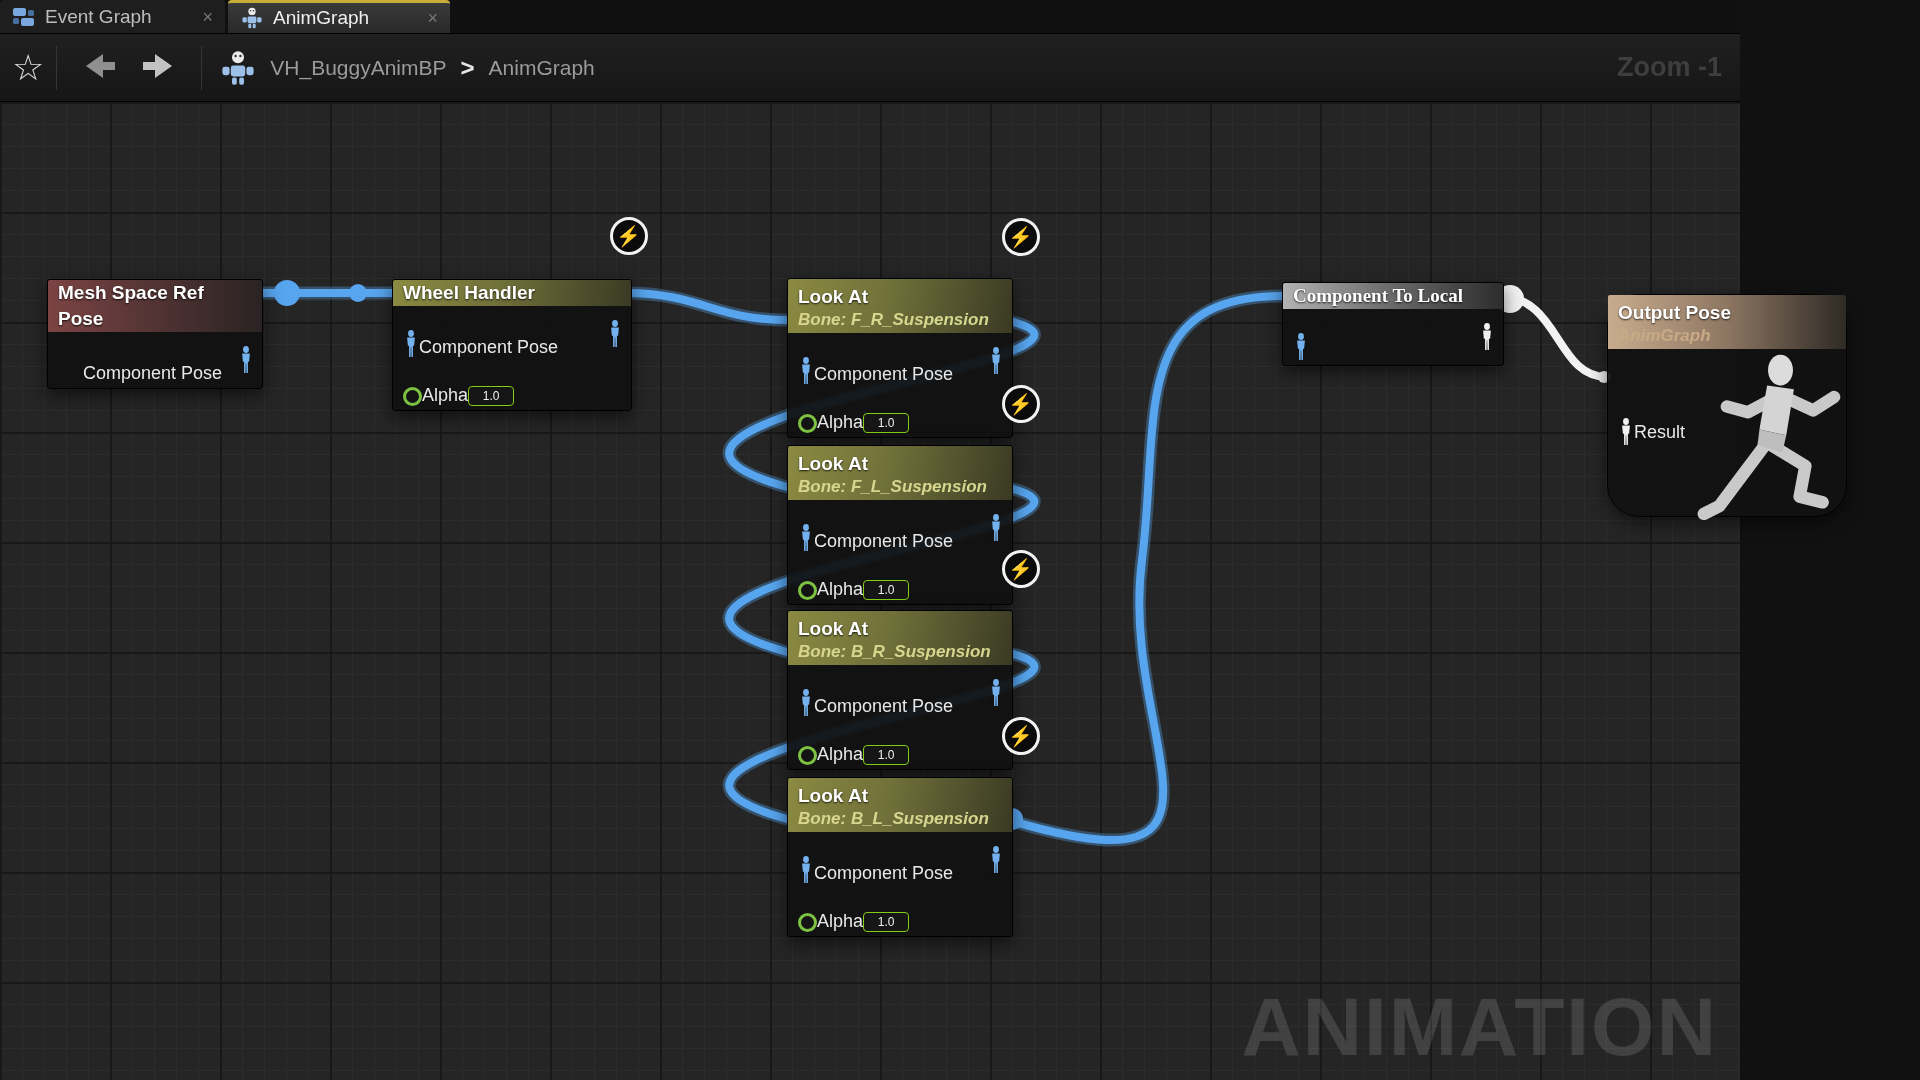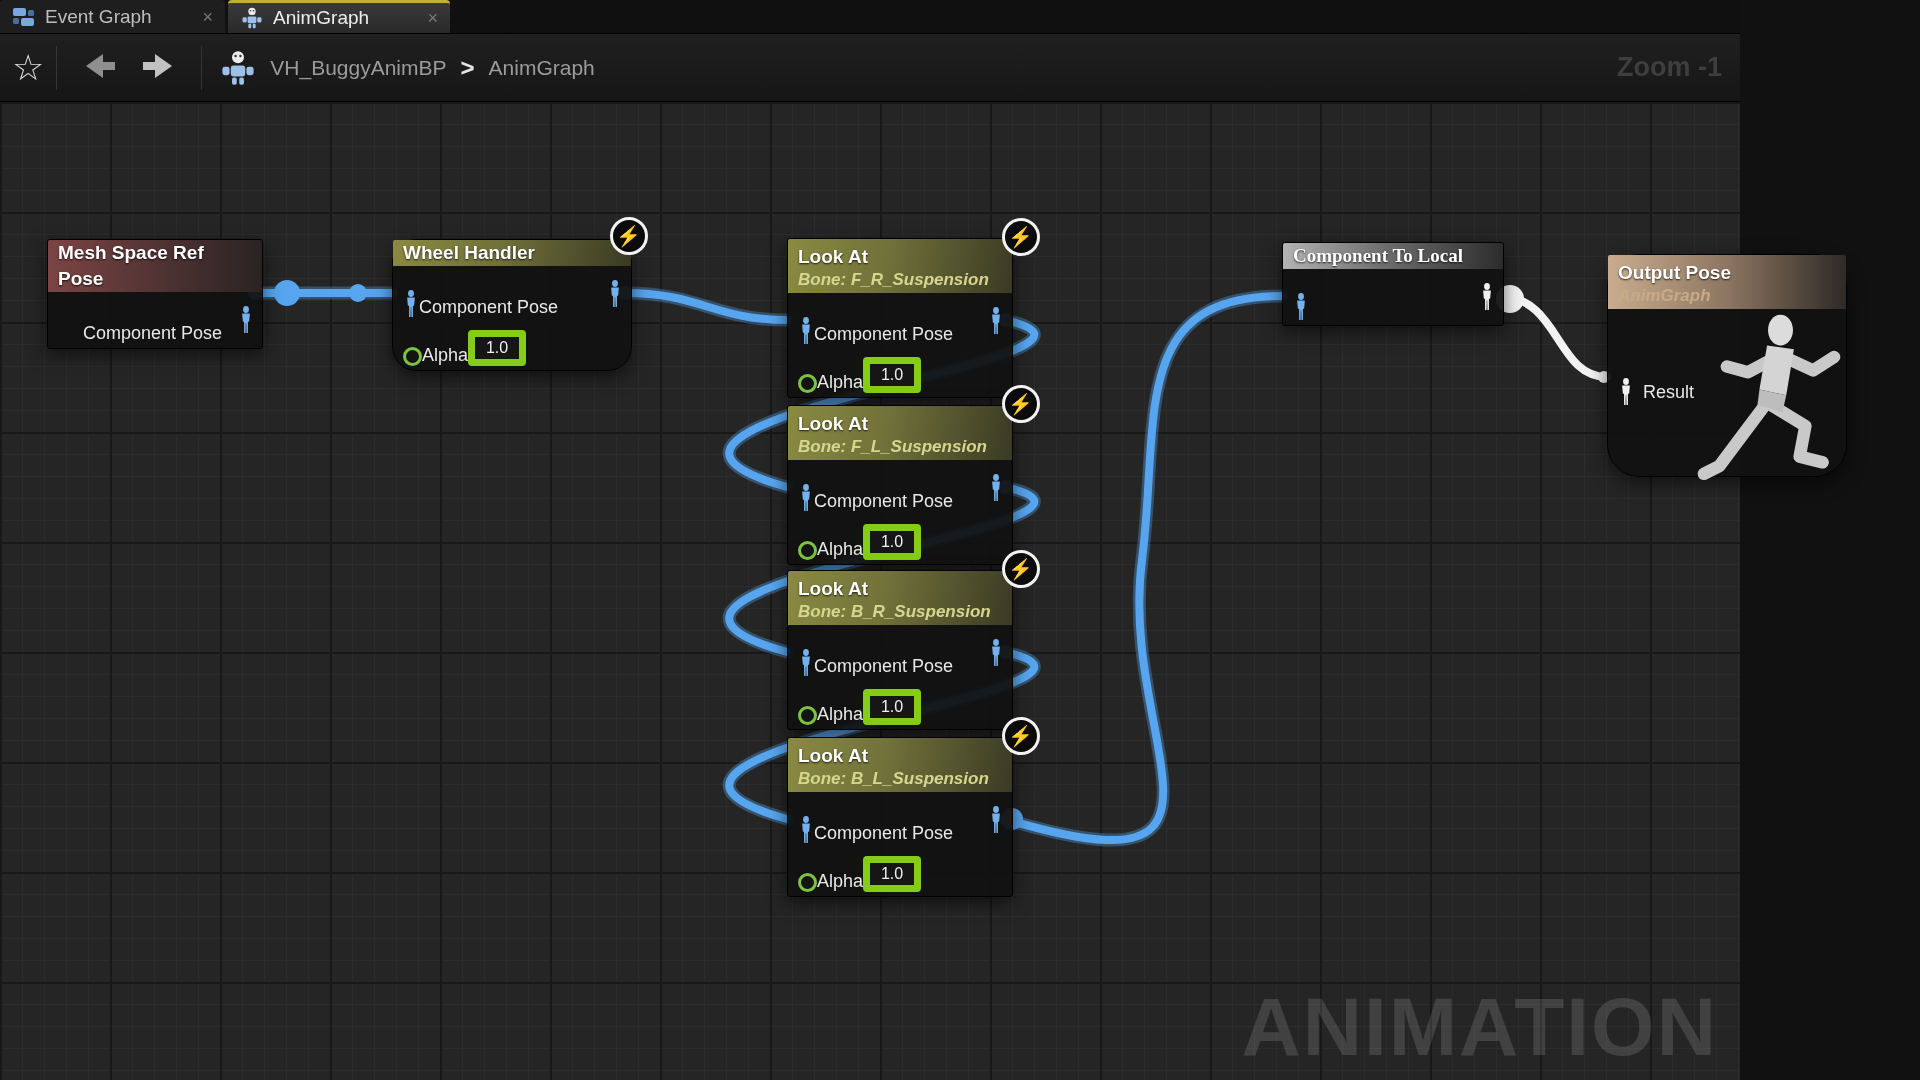--- a/index.html
+++ b/index.html
@@ -37,46 +37,46 @@
       linear-gradient(90deg, #2c2c2c 1px, transparent 1px);
     background-size:110px 110px,110px 110px,22px 22px,22px 22px;}
   .watermark{position:absolute;right:22px;bottom:6px;font-size:82px;font-weight:800;letter-spacing:2px;
              color:rgba(255,255,255,0.13);}
 
   
   svg.wires{position:absolute;left:0;top:0;width:1920px;height:1080px;z-index:1;pointer-events:none;}
 
   
   .node{position:absolute;background:rgba(17,17,17,0.94);border:1px solid #000;border-radius:3px;
-        box-shadow:0 6px 18px rgba(0,0,0,0.55);z-index:2;box-sizing:border-box;}
+        box-shadow:0 6px 18px rgba(0,0,0,0.55);z-index:2;box-sizing:border-box;margin-top:40px;}
   .hdr{border-radius:2px 2px 0 0;padding:0 10px;color:#fff;}
   .hdr .t{font-size:19px;font-weight:bold;line-height:26px;text-shadow:0 1px 2px rgba(0,0,0,0.8);}
   .hdr.two{height:54px;padding-top:5px;box-sizing:border-box;}
   .hdr.two .t{line-height:25px;}
   .hdr .sub{font-size:17px;font-style:italic;line-height:22px;font-weight:bold;}
   .hdr-red{background:linear-gradient(90deg,#7c4444,#4a3030 60%,#2a2323);}
   .hdr-olive{background:linear-gradient(100deg,#8a8a42,#70703a 45%,#3a3a24);}
   .hdr-olive .sub{color:#d6d68f;}
   .hdr-gray{background:linear-gradient(90deg,#b3b3b3,#6f6f6f 45%,#2c2c2c);}
   .hdr-tan{background:linear-gradient(90deg,#c9ac8d,#8d7662 50%,#2e2a25);}
   .hdr-tan .sub{color:#c9aa87;}
   .body{padding:4px 0;position:relative;}
   .prow{display:flex;align-items:flex-end;height:48px;padding:0 10px;position:relative;
         font-size:18px;color:#e8e8e8;}
   .prow.right{justify-content:flex-end;padding-right:40px;}
   .pin-out{position:absolute;right:8px;top:50%;transform:translateY(-50%);}
   .pin-person{width:16px;height:28px;display:inline-block;flex:0 0 auto;}
   .pin-alpha{width:13px;height:13px;border-radius:50%;border:3px solid #7dc242;background:#141414;
              display:inline-block;flex:0 0 auto;}
-  .vbox{border:7px solid #84cc16;border-radius:4px;background:#161616;color:#f0f0f0;font-size:16px;
+  .vbox{border:1px solid #84cc16;border-radius:4px;background:#161616;color:#f0f0f0;font-size:12px;
         padding:2px 9px;min-width:26px;text-align:center;}
   .badge{position:absolute;width:32px;height:32px;border-radius:50%;background:#0b0b0b;border:3px solid #f2f2f2;
          color:#fff;display:flex;align-items:center;justify-content:center;font-size:20px;z-index:4;}
   .mannequin{position:absolute;right:-6px;top:56px;width:166px;height:182px;}
-  .outrow{position:absolute;left:10px;top:113px;height:48px;display:flex;align-items:center;gap:9px;
+  .outrow{position:absolute;left:10px;top:113px;height:48px;display:flex;align-items:center;
           font-size:18px;color:#e8e8e8;}
 </style>
 </head>
 <body>
 
 <div class="app">
 
   <svg width="0" height="0" style="position:absolute">
     <defs>
       <symbol id="icn-person" viewBox="0 0 14 26">
@@ -187,21 +187,21 @@
     <div class="body">
       <div class="prow right">
         <span>Component Pose</span>
         <svg class="pin-person pin-out" style="color:#74b2ef">
             <use href="#icn-person"></use>
           </svg>
       </div>
     </div>
   </div>
 
-  <div class="node" style="left:392px;top:239px;width:240px;border-radius:24px;">
+  <div class="node" style="left:392px;top:239px;width:240px;">
     <div class="hdr hdr-olive">
       <div class="t">Wheel Handler</div>
     </div>
     <div class="body">
       <div class="prow">
         <svg class="pin-person" style="color:#74b2ef">
             <use href="#icn-person"></use>
           </svg>
         <span>Component Pose</span>
         <svg class="pin-person pin-out" style="color:#74b2ef">

